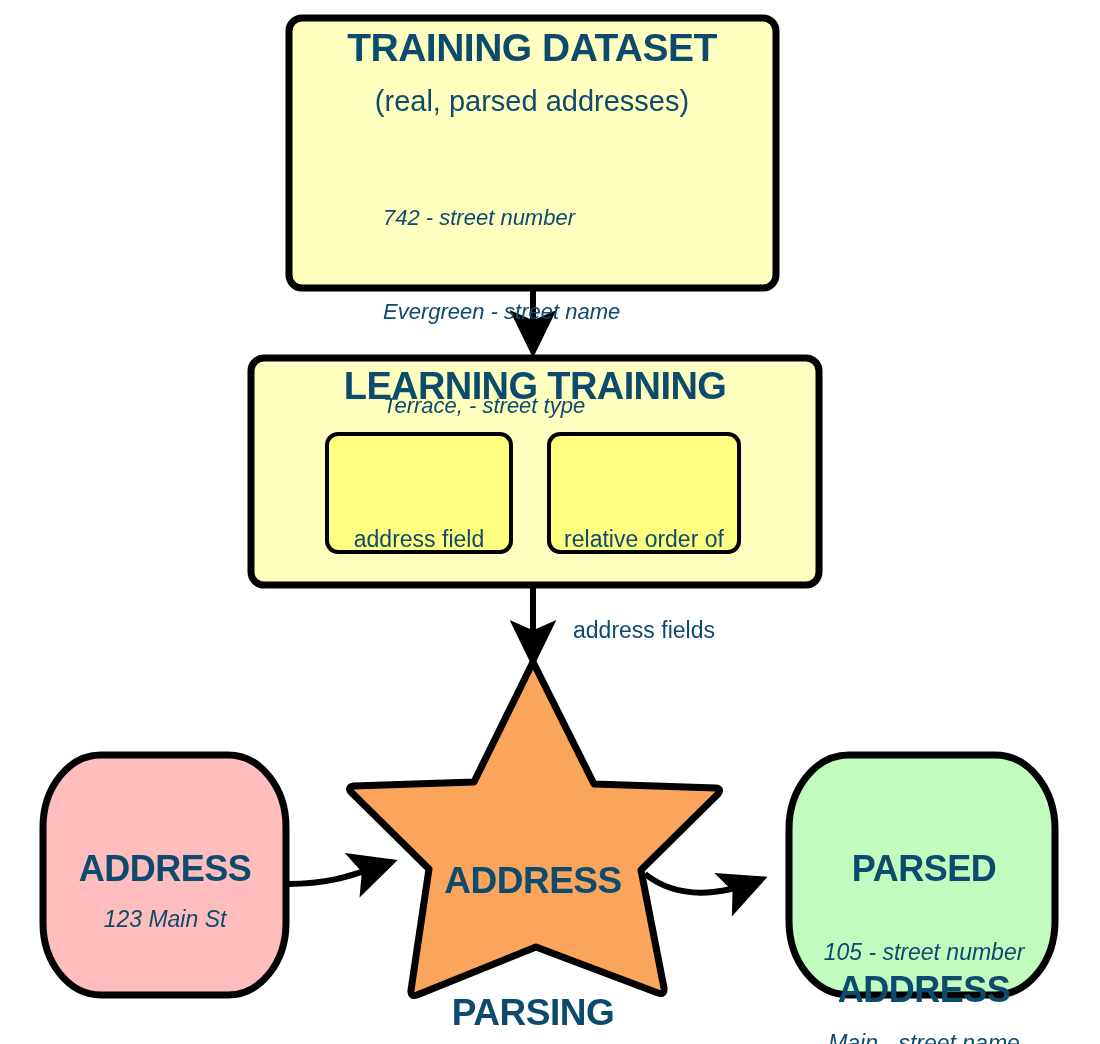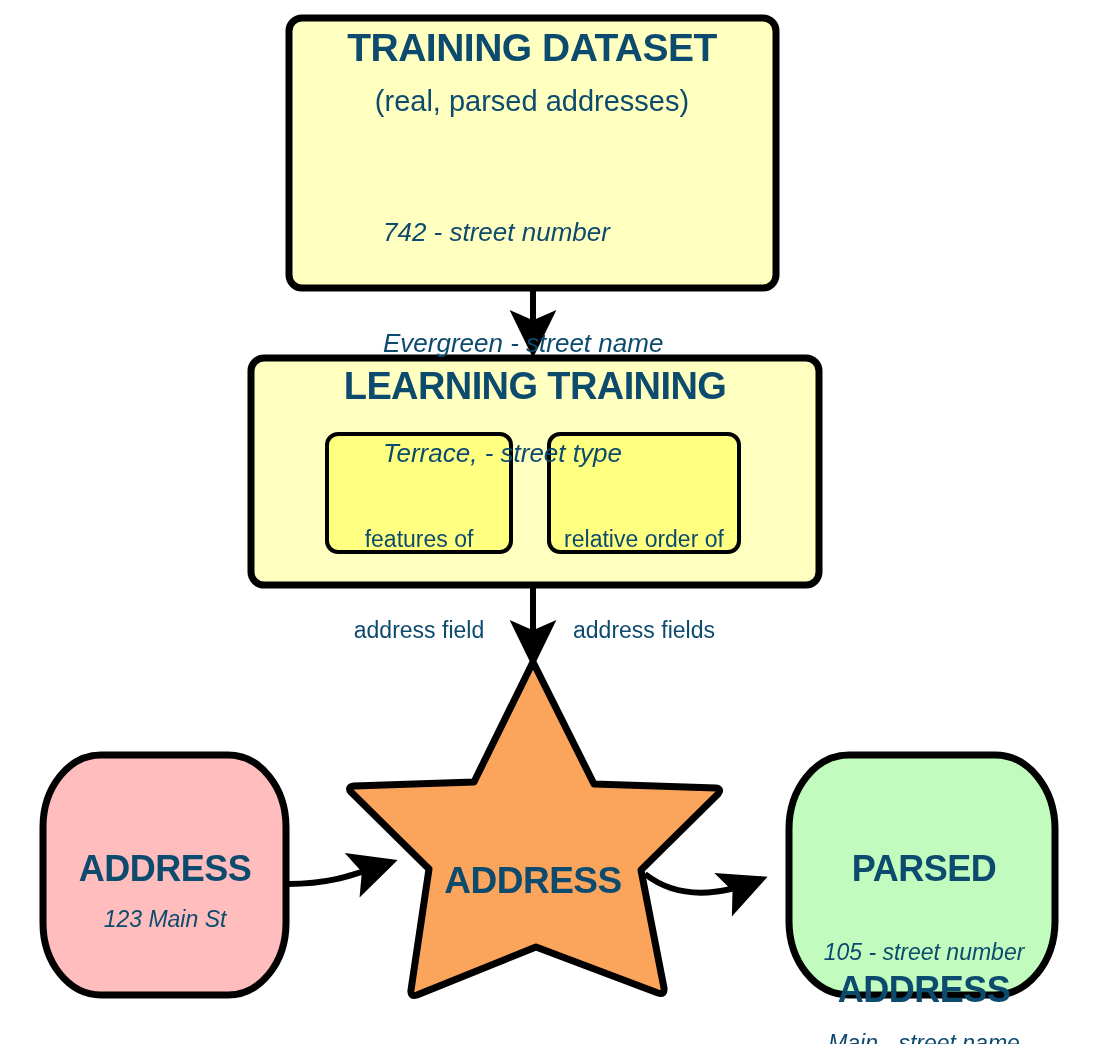--- a/index.html
+++ b/index.html
@@ -38,21 +38,21 @@
     left: 288px; top: 28px; width: 488px;
     font-size: 39px; font-weight: bold;
     letter-spacing: -0.5px;
   }
   #training-subtitle {
     left: 288px; top: 86px; width: 488px;
     font-size: 29px; font-weight: normal;
   }
   #training-examples {
     left: 288px; top: 140px; width: 488px;
-    font-size: 26px; font-style: italic;
+    font-size: 22px; font-style: italic;
     text-align: left;
     padding-left: 95px;
     box-sizing: border-box;
     line-height: 1.42;
   }
   #training-examples div { white-space: pre; }
 
   
   #learning-title {
     left: 250px; top: 367px; width: 570px;
@@ -156,37 +156,37 @@
 
   <div class="lbl" id="training-examples">
     <div>742 - street number</div>
     <div>Evergreen - street name</div>
     <div>Terrace, - street type</div>
   </div>
 
   <div class="lbl" id="learning-title">LEARNING TRAINING</div>
 
   <div class="lbl feature-label" id="feature-left">
-    <div>features of</div>
     <div>address field</div>
   </div>
 
   <div class="lbl feature-label" id="feature-right">
     <div>relative order of</div>
     <div>address fields</div>
   </div>
 
   <div class="lbl" id="new-address-title">
     <div>ADDRESS</div>
   </div>
 
   <div class="lbl" id="new-address-value">123 Main St</div>
 
   <div class="lbl" id="star-label">
     <div>ADDRESS</div>
+    <div>PARSING</div>
     
   </div>
 
   <div class="lbl" id="parsed-title">
     <div>PARSED</div>
     <div>ADDRESS</div>
   </div>
 
   <div class="lbl" id="parsed-fields">
     <div>105 - street number</div>

